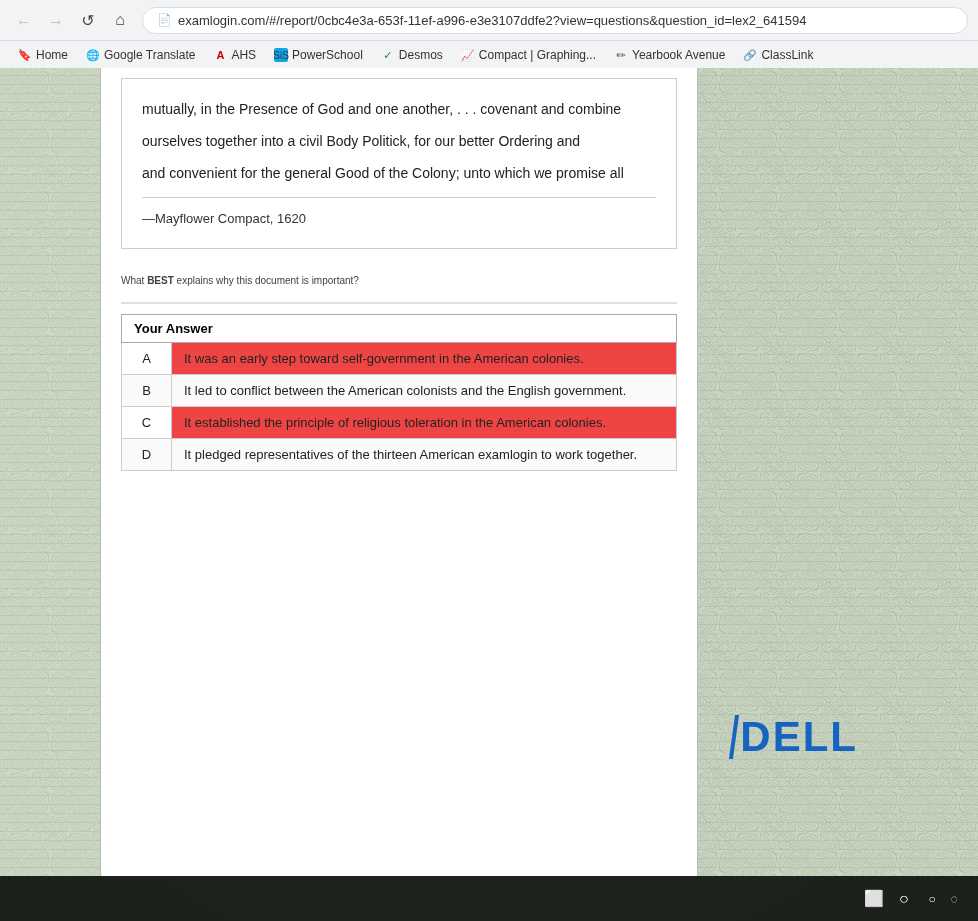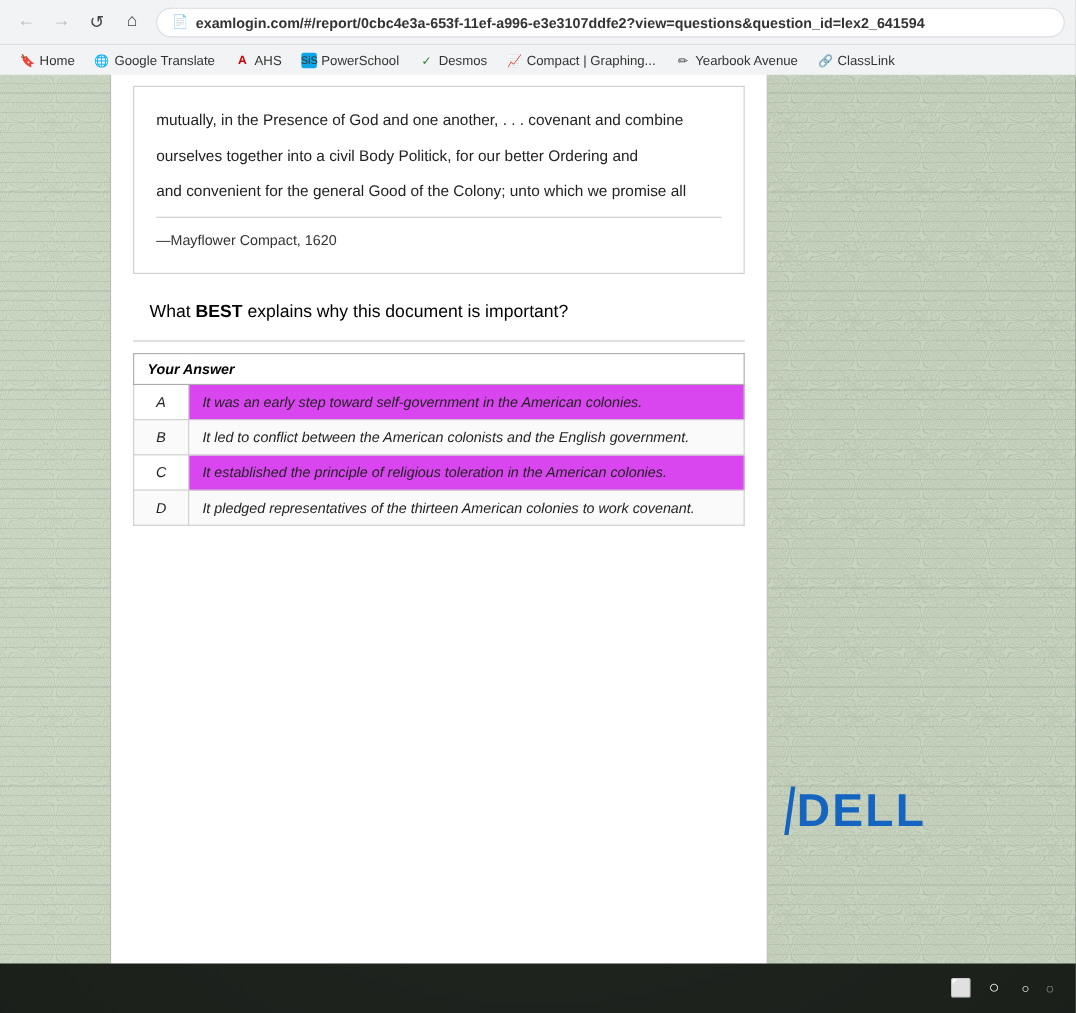--- a/index.html
+++ b/index.html
@@ -70,21 +70,20 @@
       font-size: 13px;
       color: #333;
       display: flex;
       align-items: center;
       gap: 6px;
     }
 
     .url-text {
       font-size: 13px;
       color: #333;
-      font-weight: bold;
     }
 
     
     .bookmarks-bar {
       background: #f1f3f4;
       padding: 4px 10px;
       display: flex;
       align-items: center;
       gap: 2px;
       border-bottom: 1px solid #dadce0;
@@ -124,66 +123,65 @@
 
     .source-line {
       border-top: 1px solid #ccc;
       margin-top: 10px;
       padding-top: 8px;
       font-size: 13px;
       color: #333;
     }
 
     .question-section {
-      padding: 16px 35px;
-      font-size: 16px;
-      color: #000000;
+      padding: 16px 20px;
+      font-size: 10px;
+      color: #404040;
     }
 
     .answer-table {
       width: calc(100% - 40px);
       margin: 0 20px 4px 20px;
       border-collapse: collapse;
       font-size: 13px;
-      font-style: italic;
     }
 
     .answer-table th {
       background: white;
       border: 1px solid #aaa;
       padding: 6px 12px;
       text-align: left;
       font-weight: bold;
       font-size: 13px;
     }
 
     .answer-table td {
       border: 1px solid #ccc;
       padding: 8px 12px;
-      background: #d946ef;
+      background: #ef4444;
       vertical-align: top;
       color: #222;
     }
 
     .answer-table td.option-letter {
       width: 50px;
       text-align: center;
       font-weight: normal;
       background: white;
     }
 
     .answer-table tr:nth-child(even) td {
       background: #fafafa;
     }
 
     
     .dell-area {
       position: absolute;
       bottom: 160px;
-      right: 136px;
+      right: 120px;
       z-index: 3;
       text-align: right;
     }
 
     .dell-logo {
       font-size: 36px;
       font-weight: bold;
       color: #1d6fd1;
       font-family: 'Arial Black', Arial, sans-serif;
       letter-spacing: -1px;
@@ -356,21 +354,21 @@
           <tr>
             <td class="option-letter">B</td>
             <td>It led to conflict between the American colonists and the English government.</td>
           </tr>
           <tr>
             <td class="option-letter">C</td>
             <td>It established the principle of religious toleration in the American colonies.</td>
           </tr>
           <tr>
             <td class="option-letter">D</td>
-            <td>It pledged representatives of the thirteen American colonies to work covenant.</td>
+            <td>It pledged representatives of the thirteen American examlogin to work together.</td>
           </tr>
         </tbody>
       </table>
 
     </div>
 
     <div class="right-margin" style="background: repeating-conic-gradient(#b8c4b0 0deg 1deg, #c8d4c0 1deg 3deg) center/60px 60px;
                 width:280px; min-height:100%; position:relative;">
     </div>
   </div>

